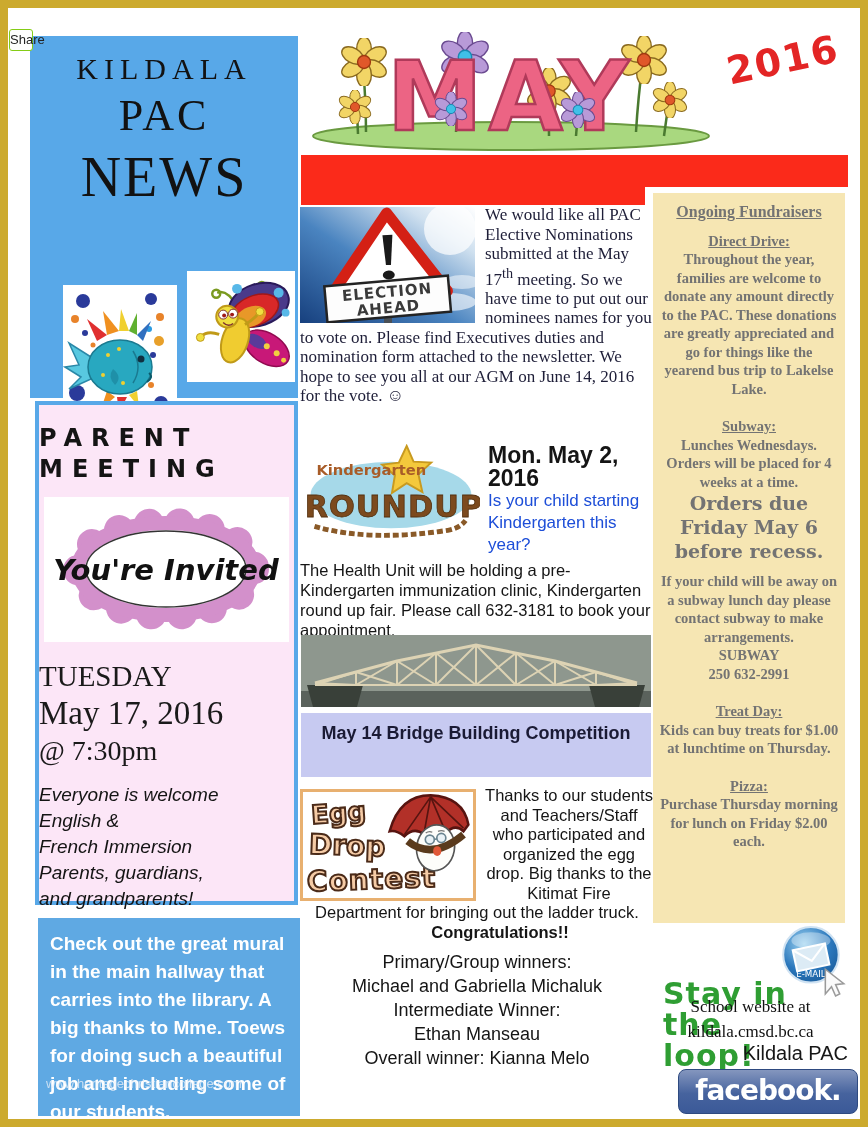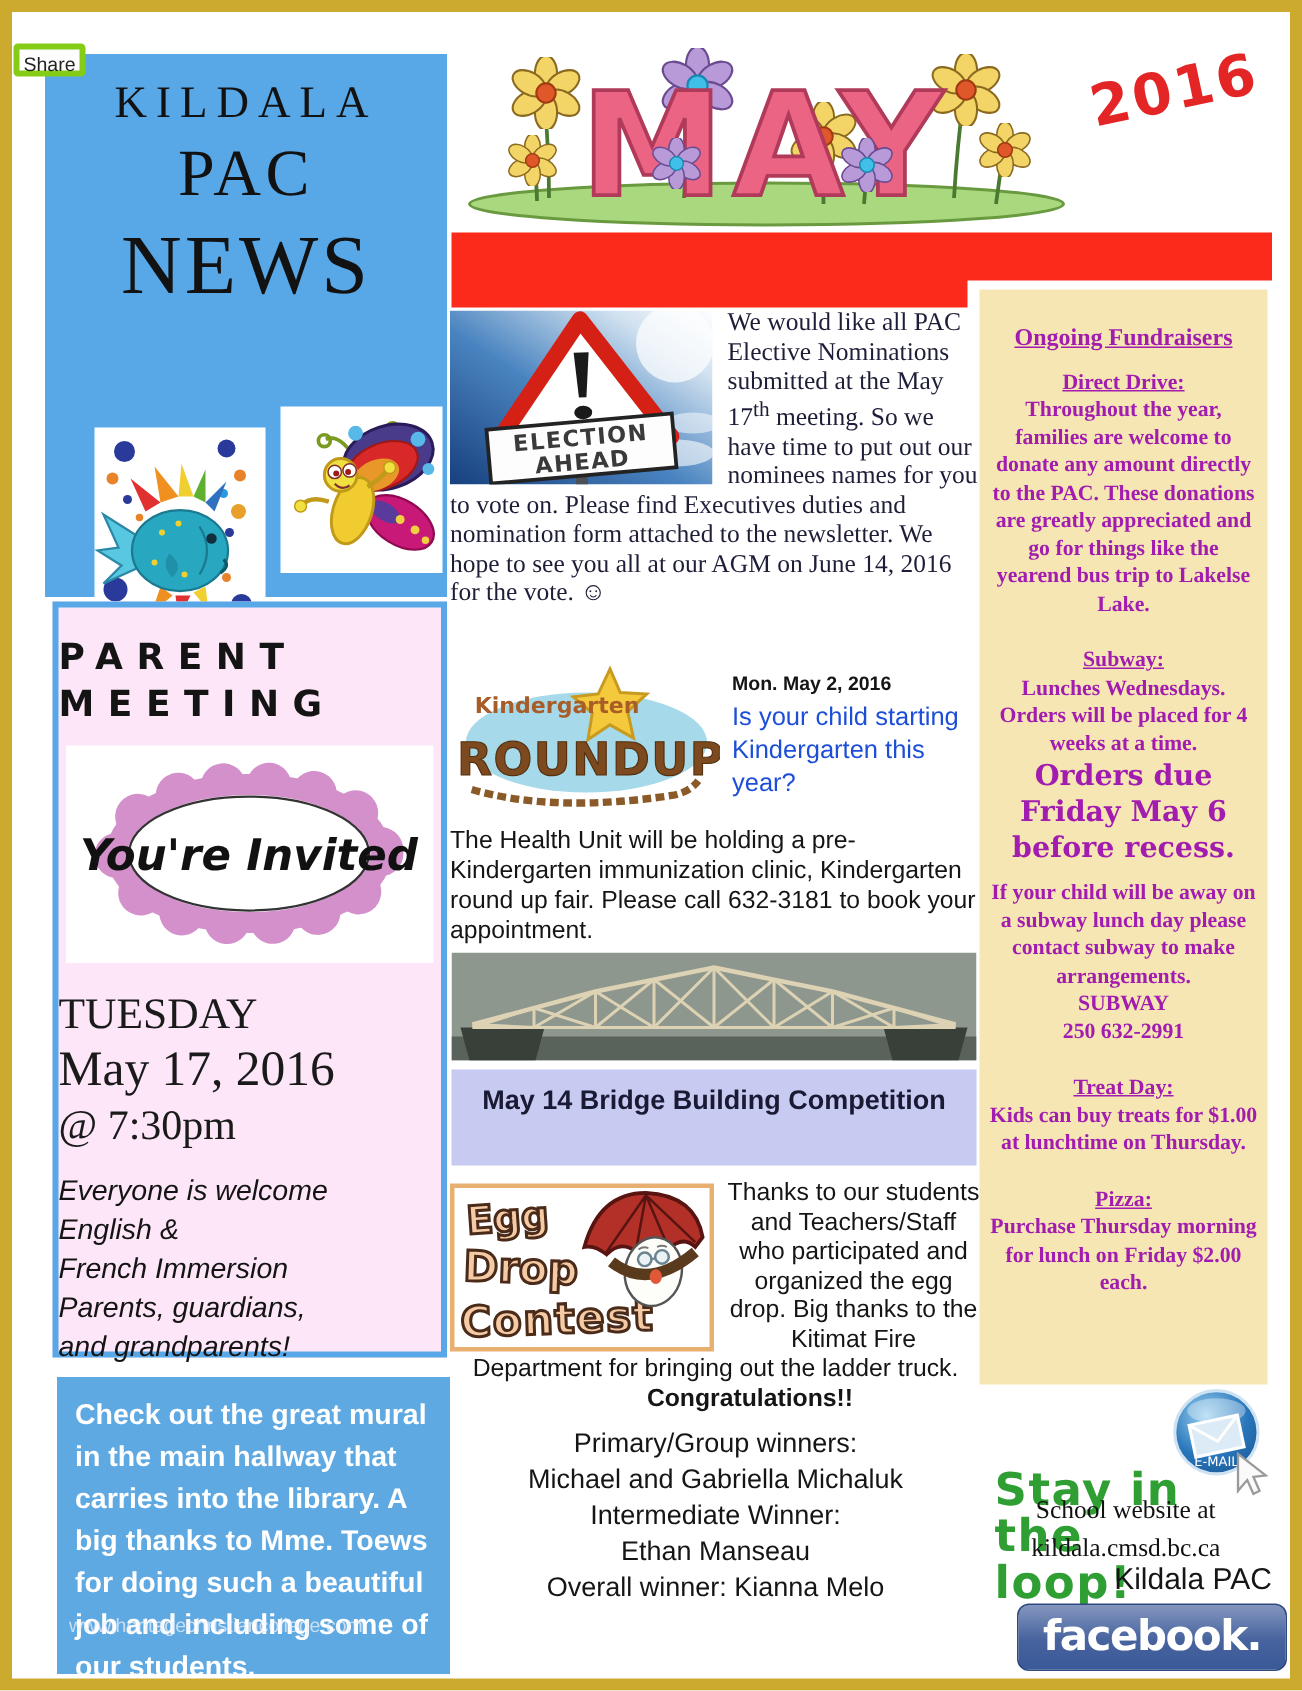--- a/index.html
+++ b/index.html
@@ -1,21 +1,21 @@
 <!DOCTYPE html>
 <html><head>
 <meta charset="utf-8">
 <style>
   * { margin:0; padding:0; box-sizing:border-box; }
   body { background:#e8e8e8; font-family:"Liberation Sans", sans-serif; }
   .page { position:relative; width:868px; height:1127px; background:#fff; border:8px solid #ccaa2e; overflow:hidden; margin:0 auto; }
   .abs { position:absolute; }
 
   
-  .share-btn { position:absolute; left:1px; top:21px; width:48px; height:22px; background:#fdfdfd; border:4px solid #84cc16; border-radius:3px; font-size:13px; color:#222; text-align:center; line-height:20px; z-index:30; }
+  .share-btn { position:absolute; left:1px; top:21px; width:24px; height:22px; background:#fdfdfd; border:1px solid #84cc16; border-radius:3px; font-size:13px; color:#222; text-align:center; line-height:20px; z-index:30; }
 
   
   .masthead { left:22px; top:28px; width:268px; height:362px; background:#58a8e8; text-align:center; }
   .mh-1 { font-family:"Liberation Serif", serif; font-size:30px; letter-spacing:6px; color:#121212; margin-top:16px; }
   .mh-2 { font-family:"Liberation Serif", serif; font-size:44px; letter-spacing:3px; color:#121212; margin-top:4px; }
   .mh-3 { font-family:"Liberation Serif", serif; font-size:56px; letter-spacing:2px; color:#121212; margin-top:4px; }
   .fish-box { left:33px; top:249px; width:114px; height:136px; background:#fff; }
   .butterfly-box { left:157px; top:235px; width:108px; height:111px; background:#fff; }
 
   
@@ -24,38 +24,38 @@
 
   .red-banner { left:293px; top:147px; width:547px; height:50px; background:#fb2a1a; }
   .banner-patch { left:637px; top:179px; width:215px; height:20px; background:#fff; }
 
   
   .mid { width:354px; color:#1e1e38; }
   .election-row { left:292px; top:197px; width:354px; font-family:"Liberation Serif", serif; font-size:17px; line-height:19.5px; }
   .election-img { float:left; width:175px; height:116px; margin:2px 10px 2px 0; }
   .kg-row { left:292px; top:436px; width:354px; }
   .kg-logo { float:left; width:180px; height:102px; margin-right:8px; }
-  .kg-date { font-weight:bold; font-size:13px; line-height:23px; color:#151515; }
+  .kg-date { font-weight:bold; font-size:23px; line-height:23px; color:#151515; }
   .kg-q { font-size:17px; line-height:22px; color:#1d4ed8; }
   .kg-body { clear:left; padding-top:4px; font-size:16.5px; line-height:20px; color:#151515; }
   .bridge-img { left:293px; top:627px; width:350px; height:72px; }
   .bridge-cap { left:293px; top:705px; width:350px; height:64px; background:#c7caf1; text-align:center; font-weight:bold; font-size:18px; line-height:25px; color:#1a1a34; padding-top:8px; }
   .egg-row { left:292px; top:778px; width:354px; font-size:16.5px; line-height:19.5px; color:#151515; }
   .egg-logo { float:left; width:176px; height:112px; margin:3px 8px 2px 0; background:#fff; border:3px solid #e8b070; position:relative; }
   .egg-word { font-family:"DejaVu Sans", sans-serif; font-weight:bold; color:#f5cba6; -webkit-text-stroke:2px #4a2a18; line-height:1; }
   .egg-w1 { position:absolute; left:8px; top:8px; font-size:26px; transform:rotate(-4deg); }
   .egg-w2 { position:absolute; left:6px; top:40px; font-size:28px; transform:rotate(2deg); }
   .egg-w3 { position:absolute; left:4px; top:74px; font-size:28px; letter-spacing:1px; transform:rotate(-2deg); }
   .egg-char { position:absolute; right:-2px; top:-2px; }
   .egg-thanks { text-align:center; }
   .egg-congrats { margin-left:46px;font-weight:bold; }
   .winners { margin-top:8px; text-align:center; font-size:18px; line-height:24px; }
 
   
-  .rc { left:645px; top:185px; width:192px; height:730px; background:#f6e6b3; text-align:center; font-family:"Liberation Serif", serif; font-weight:bold; font-size:14.5px; line-height:18.5px; color:#a21caf; padding:24px 6px; }
+  .rc { left:645px; top:185px; width:192px; height:730px; background:#f6e6b3; text-align:center; font-family:"Liberation Serif", serif; font-weight:bold; font-size:14.5px; line-height:18.5px; color:#737373; padding:10px 6px; }
   .rc-title { font-size:16px; text-decoration:underline; margin-bottom:10px; }
   .rc-head { text-decoration:underline; margin-top:10px; }
   .rc-highlight { font-family:"DejaVu Serif", serif; font-size:19px; line-height:24px; }
   .rc-gap { height:9px; }
 
   
   .stay { left:655px; top:922px; width:130px; font-family:"DejaVu Sans", sans-serif; font-weight:bold; font-size:30px; line-height:31px; color:#2f9e33; letter-spacing:1px;margin-top:48px; }
   .email-icon { left:772px; top:916px; }
   .website { left:645px; top:986px; width:195px; text-align:center; font-family:"Liberation Serif", serif; font-size:17px; line-height:25px; color:#111; }
   .fb-name { left:645px; top:1034px; width:195px; text-align:right; font-size:20px; color:#161616; }

